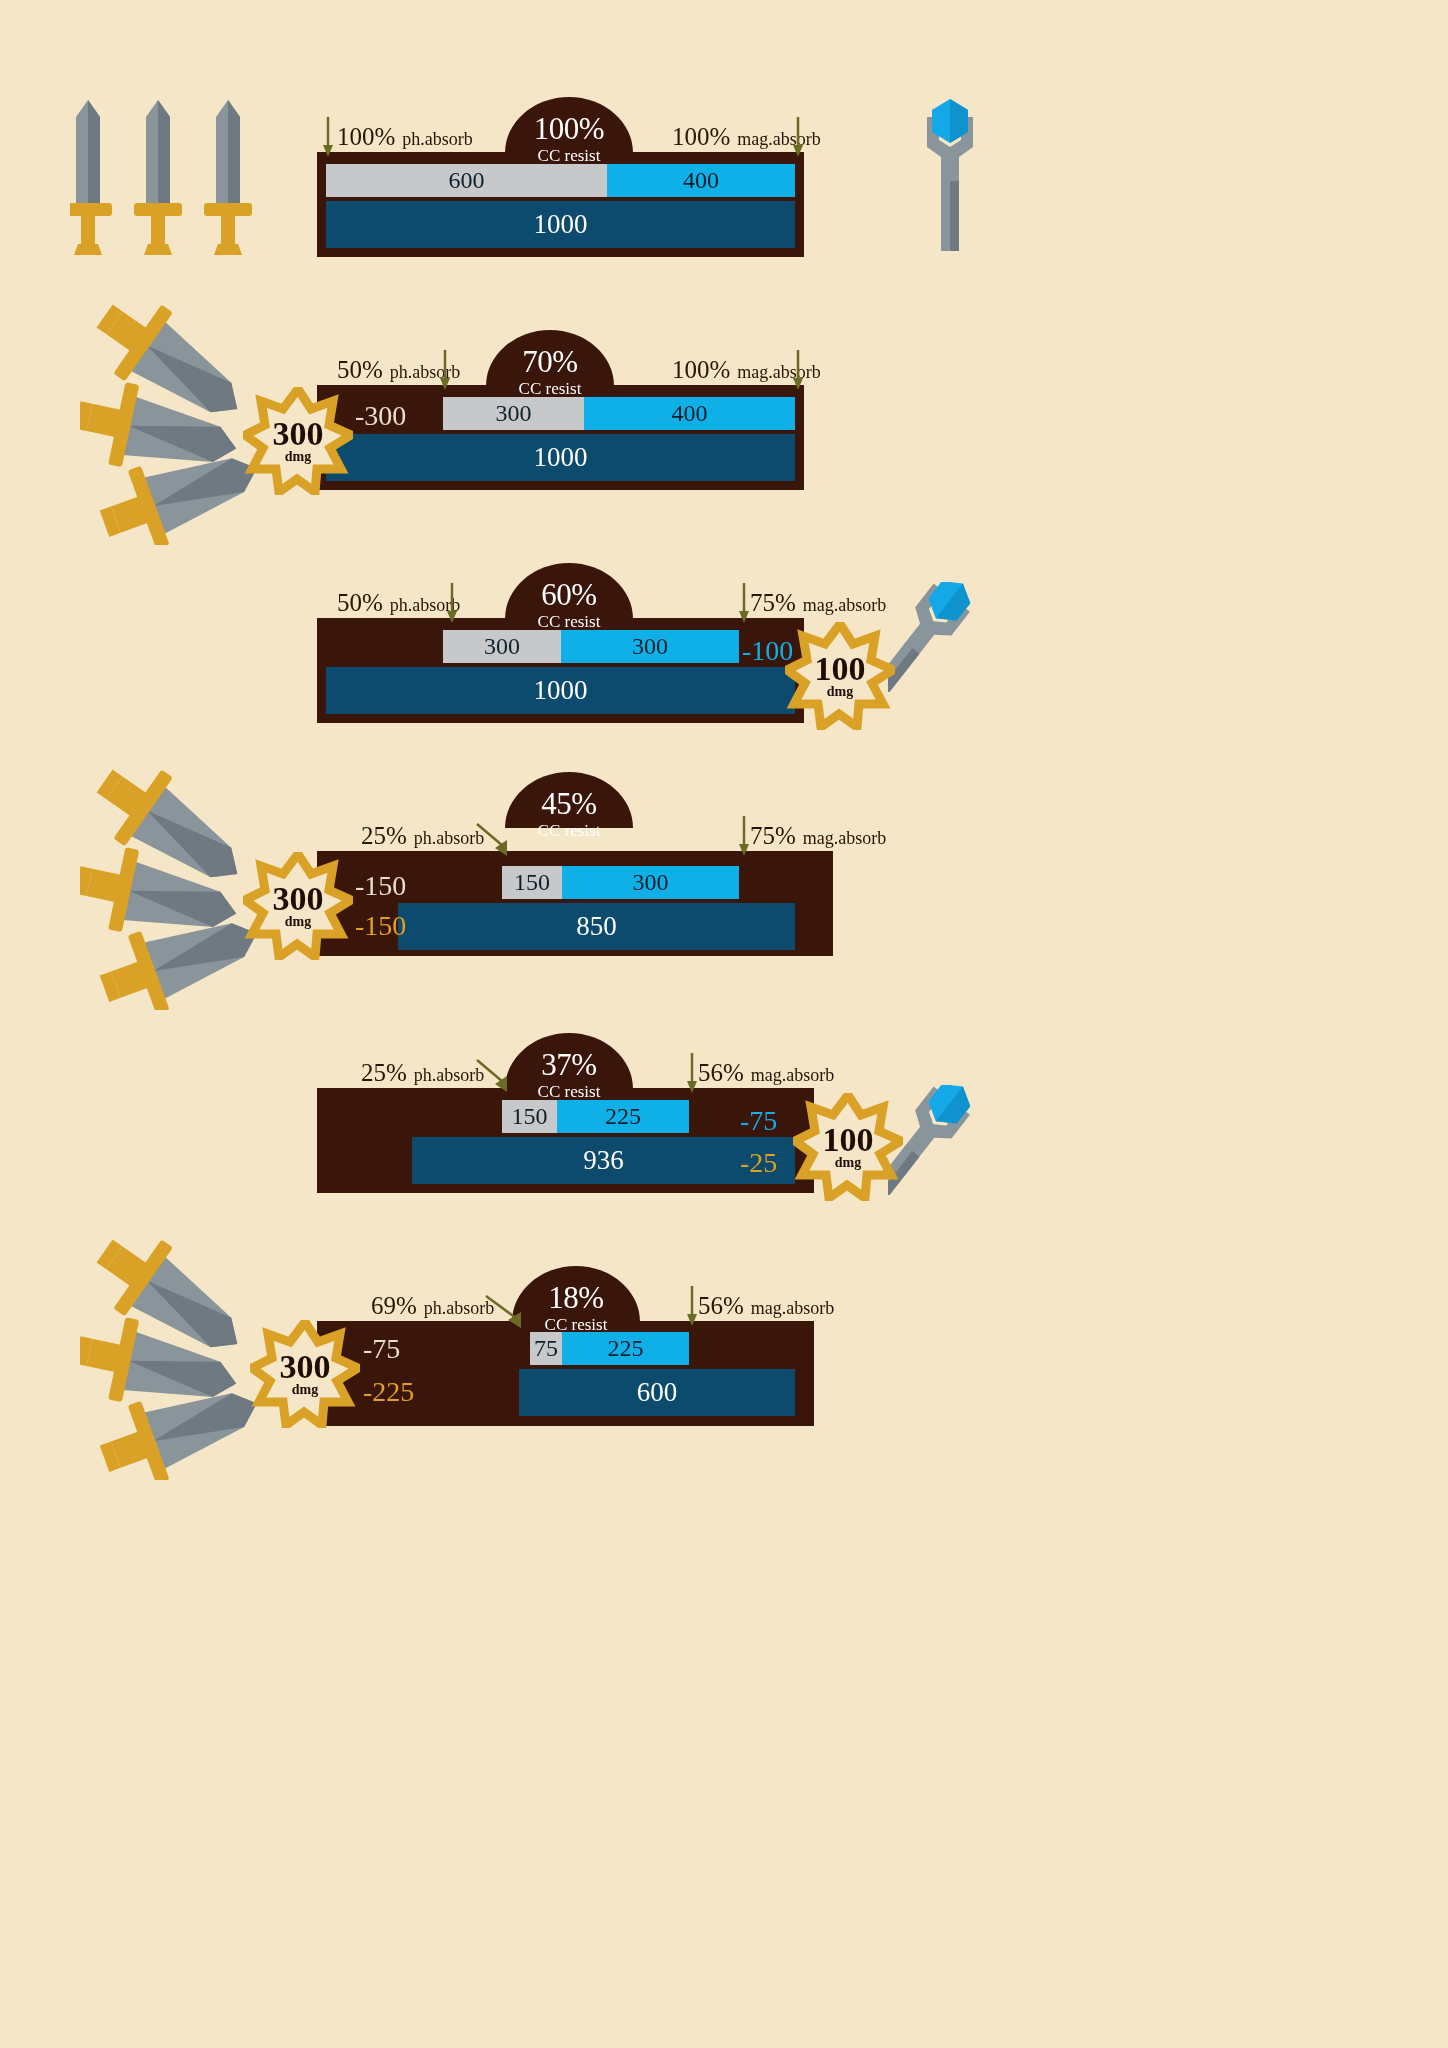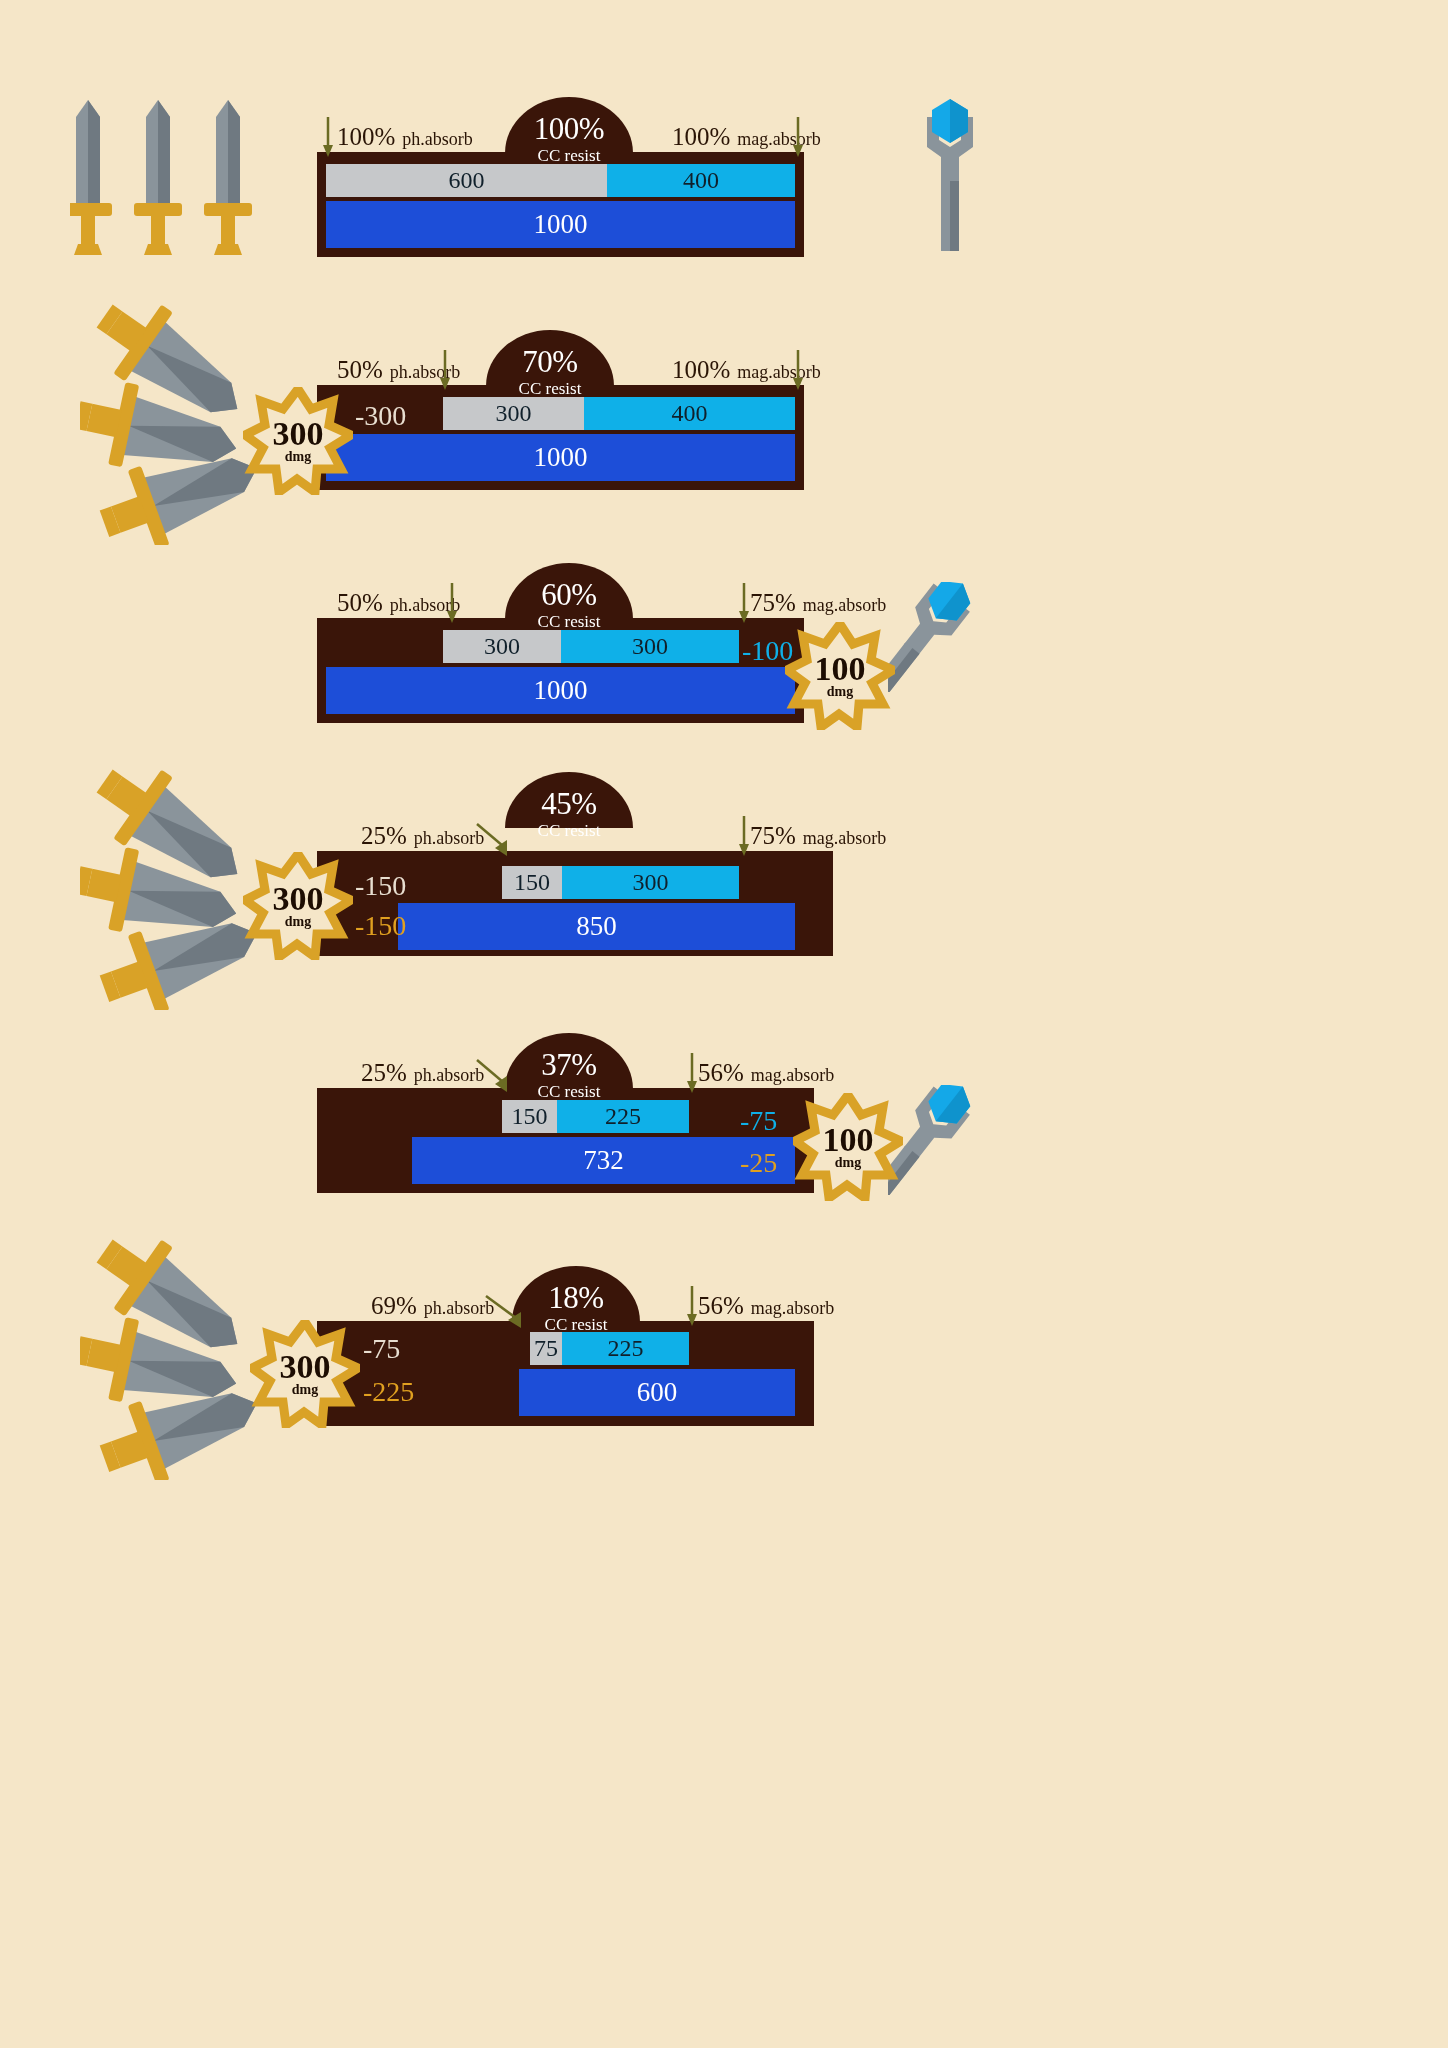--- a/index.html
+++ b/index.html
@@ -45,21 +45,21 @@
   }
 
   
   .shieldbar{position:absolute;z-index:6;display:flex;height:33px;}
   .seg{display:flex;align-items:center;justify-content:center;font-size:24px;color:#10202b;height:100%;box-sizing:border-box;}
   .seg.ph{background:#c6c8ca;}
   .seg.mag{background:#0fb0e8;}
 
   
   .hpbar{
-    position:absolute;z-index:6;height:47px;background:#1d4ed8;
+    position:absolute;z-index:6;height:47px;background:#0c4a6e;
     display:flex;align-items:center;justify-content:center;
     color:#ffffff;font-size:27px;
   }
 
   
   .lbl{
     position:absolute;z-index:7;white-space:nowrap;color:#2a1405;
     display:flex;align-items:baseline;
   }
   .lbl .big{font-size:25px;}
@@ -397,21 +397,21 @@
       <polygon points="3,28 13,28 8,40" fill="#6b6b23"></polygon>
     </svg>
 
     <div class="shieldbar" style="left:502px;top:1100px;width:187px;">
       <div class="seg ph" style="width:55px;">150</div>
       <div class="seg mag" style="width:132px;">225</div>
     </div>
 
     <div class="loss blue" style="left:740px;top:1105px;">-75</div>
 
-    <div class="hpbar" style="left:412px;top:1137px;width:383px;">732</div>
+    <div class="hpbar" style="left:412px;top:1137px;width:383px;">936</div>
 
     <div class="loss orange" style="left:740px;top:1147px;">-25</div>
 
     <svg class="burst" style="left:793px;top:1093px;" width="110" height="108" viewBox="0 0 110 108">
       <polygon points="55,2 68,22 90,14 86,38 108,48 87,61 98,82 74,82 72,105 54,92 36,105 33,82 9,82 20,61 2,48 22,38 18,14 40,22" fill="#f5e6c8" stroke="#d9a227" stroke-width="9" stroke-linejoin="miter"></polygon>
     </svg>
     <div class="burst" style="left:793px;top:1093px;width:110px;height:108px;">
       <div class="txt">
         <div class="n">100</div>
         <div class="u">dmg</div>

